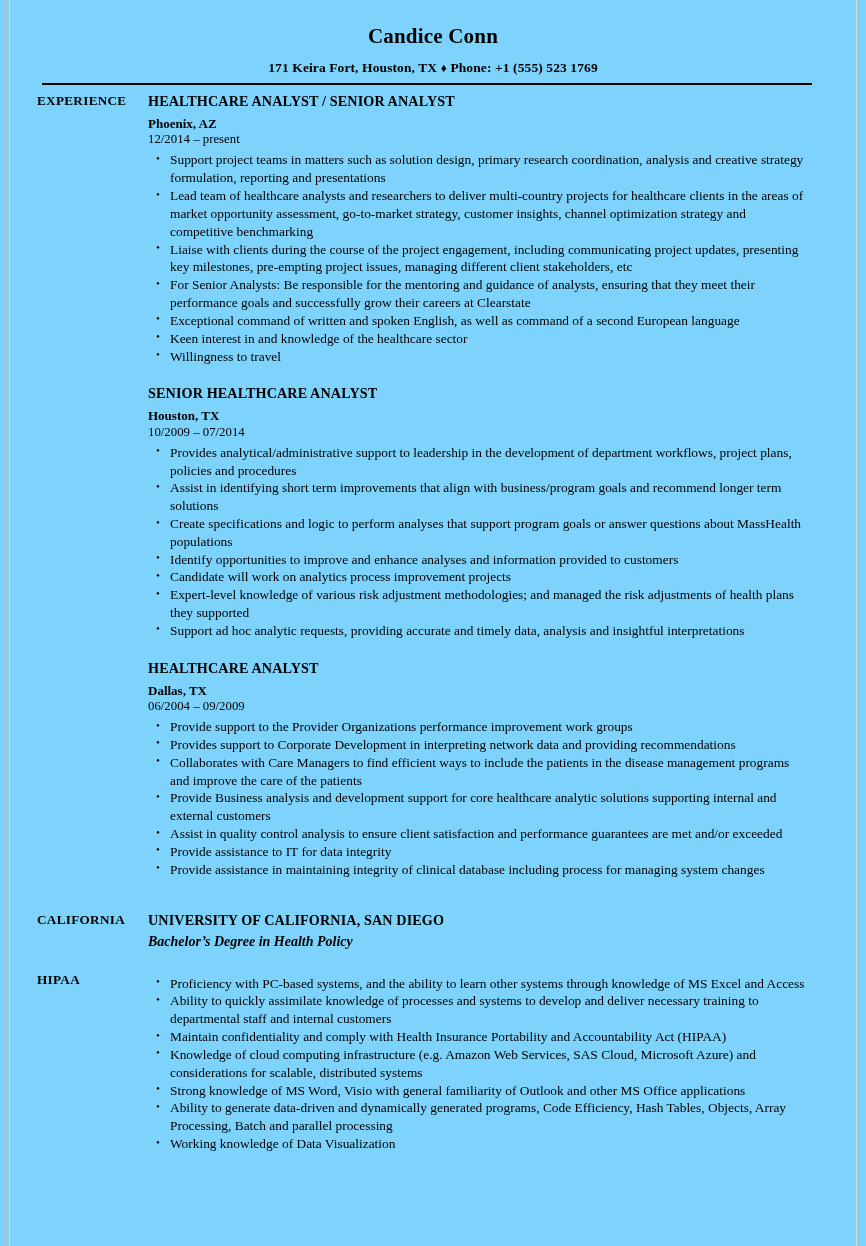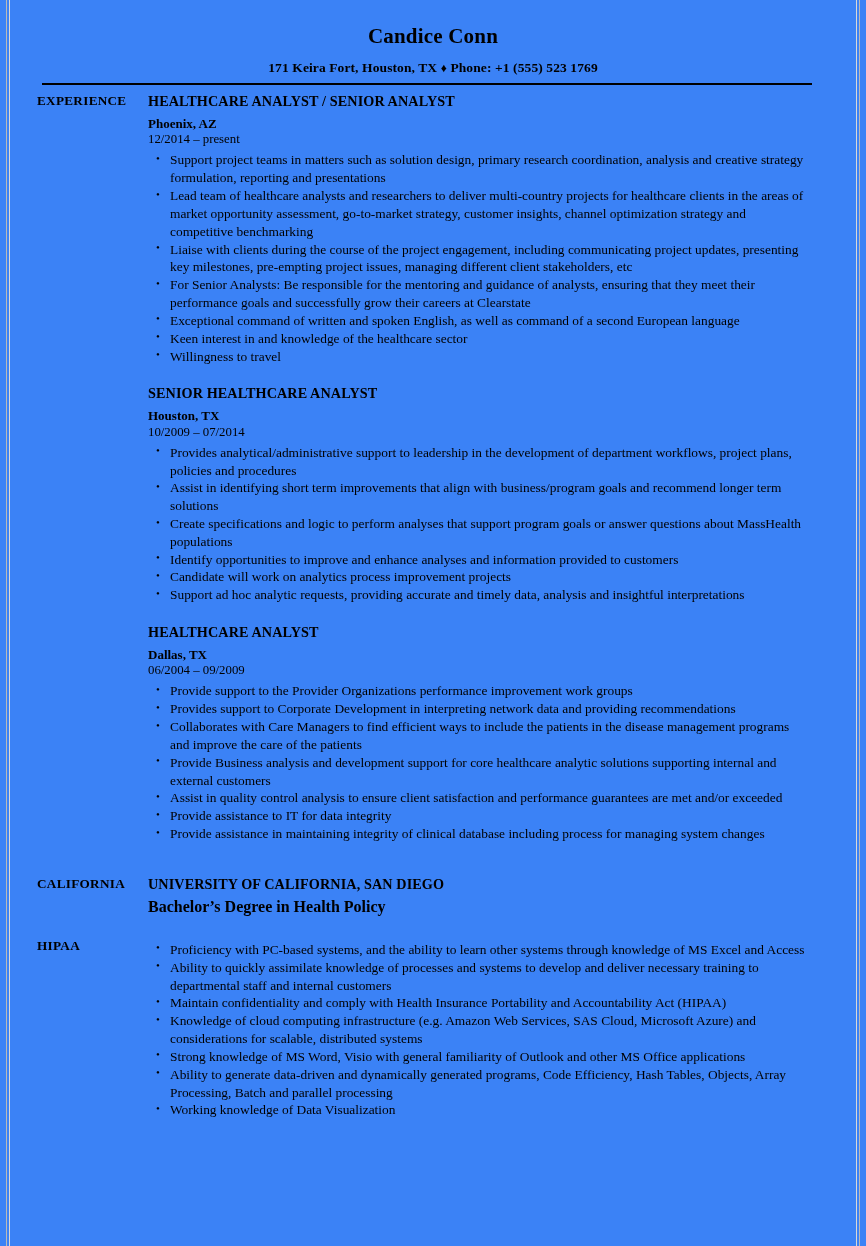--- a/index.html
+++ b/index.html
@@ -8,21 +8,21 @@
     background: #ffffff;
   }
   body {
     font-family: "Liberation Serif", "DejaVu Serif", serif;
     color: #000000;
   }
   .page {
     position: relative;
     width: 866px;
     height: 1246px;
-    background: #3b82f6;
+    background: #7dd3fc;
     overflow: hidden;
     box-sizing: border-box;
   }
   
   .page-edge {
     position: absolute;
     top: 0;
     bottom: 0;
     width: 1px;
     background: #b9b9b9;
@@ -124,22 +124,23 @@
   .job-block { margin-bottom: 0; }
   .gap-after-job { height: 20px; }
 
   .edu-school {
     font-weight: bold;
     font-size: 14.2px;
     letter-spacing: 0.1px;
   }
   .edu-degree {
     font-weight: bold;
-    font-size: 16px;
+    font-size: 14px;
     margin-top: 5px;
+    font-style: italic;
   }
 
   .spacer-experience { height: 8px; }
   .spacer-education  { height: 33px; }
   .spacer-skills     { height: 22px; }
 </style>
 </head>
 <body>
 
 <div class="page">
@@ -186,20 +187,21 @@
         <div class="job-block">
           <div class="job-title">SENIOR HEALTHCARE ANALYST</div>
           <div class="job-city">Houston, TX</div>
           <div class="job-dates">10/2009 – 07/2014</div>
           <ul class="bullets">
             <li>Provides analytical/administrative support to leadership in the development of department workflows, project plans, policies and procedures</li>
             <li>Assist in identifying short term improvements that align with business/program goals and recommend longer term solutions</li>
             <li>Create specifications and logic to perform analyses that support program goals or answer questions about MassHealth populations</li>
             <li>Identify opportunities to improve and enhance analyses and information provided to customers</li>
             <li>Candidate will work on analytics process improvement projects</li>
+            <li>Expert-level knowledge of various risk adjustment methodologies; and managed the risk adjustments of health plans they supported</li>
             <li>Support ad hoc analytic requests, providing accurate and timely data, analysis and insightful interpretations</li>
           </ul>
         </div>
 
         <div class="gap-after-job"></div>
 
         <div class="job-block">
           <div class="job-title">HEALTHCARE ANALYST</div>
           <div class="job-city">Dallas, TX</div>
           <div class="job-dates">06/2004 – 09/2009</div>

